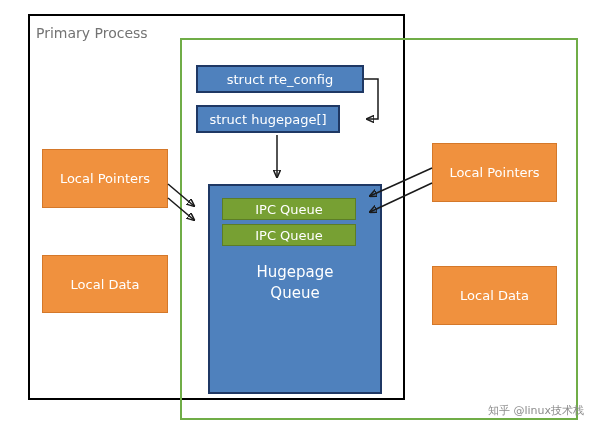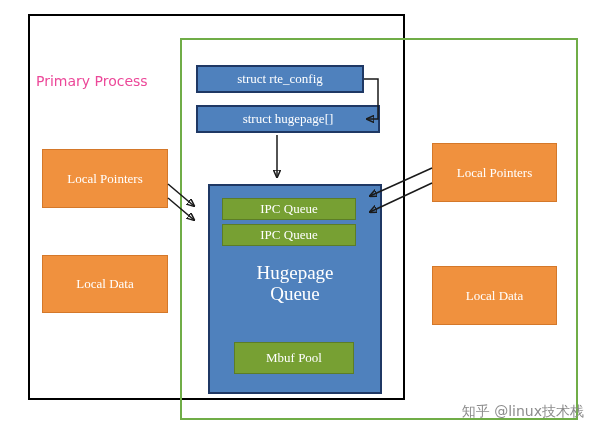--- a/index.html
+++ b/index.html
@@ -3,46 +3,46 @@
 <meta charset="utf-8">
 <style>
   html,body{margin:0;padding:0;background:#ffffff;}
   .canvas{
     position:relative;width:600px;height:445px;background:#fff;overflow:hidden;
     font-family:"DejaVu Sans","Liberation Sans",sans-serif;color:#1a1a1a;
   }
   .rect{position:absolute;background:transparent;box-sizing:border-box;}
   .rect.primary{left:28px;top:14px;width:377px;height:386px;border:2px solid var(--primary-border,#000000);}
   .rect.secondary{left:180px;top:38px;width:398px;height:382px;border:2px solid var(--secondary-border,#70ad47);}
-  .label{position:absolute;font-size:14px;color:#ec4899;white-space:nowrap;margin-top:48px;}
+  .label{position:absolute;font-size:14px;color:#737373;white-space:nowrap;}
   .primary-label{left:36px;top:25px;}
   .secondary-label{left:432px;top:46px;}
   .box{
     position:absolute;display:flex;align-items:center;justify-content:center;
-    color:#fff;font-size:13px;text-align:center;box-sizing:border-box;white-space:nowrap;font-family:Liberation Serif, serif;
+    color:#fff;font-size:13px;text-align:center;box-sizing:border-box;white-space:nowrap;
   }
   .blue{background:var(--box-blue,#4f81bd);border:2px solid var(--box-blue-border,#1f3864);}
   .green{background:var(--box-green,#77a033);border:1px solid var(--box-green-border,#5c7d27);}
   .orange{background:var(--box-orange,#f0913e);border:1px solid var(--box-orange-border,#d4782a);}
   .struct1{left:196px;top:65px;width:168px;height:28px;}
-  .struct2{left:196px;top:105px;width:184px;height:28px;}
+  .struct2{left:196px;top:105px;width:144px;height:28px;}
   .memory{left:208px;top:184px;width:174px;height:210px;display:block;}
   .ipc{left:12px;width:134px;height:22px;}
   .ipc1{top:12px;}
   .ipc2{top:38px;}
-  .memory-text{position:absolute;left:0;top:76px;width:100%;text-align:center;line-height:21px;font-size:19px;color:#fff;}
+  .memory-text{position:absolute;left:0;top:76px;width:100%;text-align:center;line-height:21px;font-size:15px;color:#fff;}
   .memory-text span{display:block;}
   .mbuf{left:24px;top:156px;width:120px;height:32px;}
   .lp-left{left:42px;top:149px;width:126px;height:59px;}
   .ld-left{left:42px;top:255px;width:126px;height:58px;}
   .lp-right{left:432px;top:143px;width:125px;height:59px;}
   .ld-right{left:432px;top:266px;width:125px;height:59px;}
   .arrows{position:absolute;left:0;top:0;width:600px;height:445px;pointer-events:none;}
   .arrows path{stroke:#1a1a1a;stroke-width:1.5;fill:none;}
-  .watermark{position:absolute;right:16px;top:403px;font-size:14px;color:#8c8c8c;white-space:nowrap;}
+  .watermark{position:absolute;right:16px;top:403px;font-size:11px;color:#8c8c8c;white-space:nowrap;}
 </style>
 </head>
 <body>
 
 <div class="canvas">
 
   <div class="rect primary"></div>
   <div class="rect secondary"></div>
 
   <div class="label primary-label">Primary Process</div>
@@ -50,21 +50,20 @@
   <div class="box blue struct1">struct rte_config</div>
   <div class="box blue struct2">struct hugepage[]</div>
 
   <div class="box blue memory">
     <div class="box green ipc ipc1">IPC Queue</div>
     <div class="box green ipc ipc2">IPC Queue</div>
     <div class="memory-text">
       <span>Hugepage</span>
       <span>Queue</span>
     </div>
-    <div class="box green mbuf">Mbuf Pool</div>
   </div>
 
   <div class="box orange lp-left">Local Pointers</div>
   <div class="box orange ld-left">Local Data</div>
   <div class="box orange lp-right">Local Pointers</div>
   <div class="box orange ld-right">Local Data</div>
 
   <svg class="arrows" width="600" height="445" viewBox="0 0 600 445" xmlns="http://www.w3.org/2000/svg">
     <defs>
       <marker id="ah" markerWidth="8" markerHeight="8" refX="7" refY="3.5" orient="auto" markerUnits="userSpaceOnUse">

